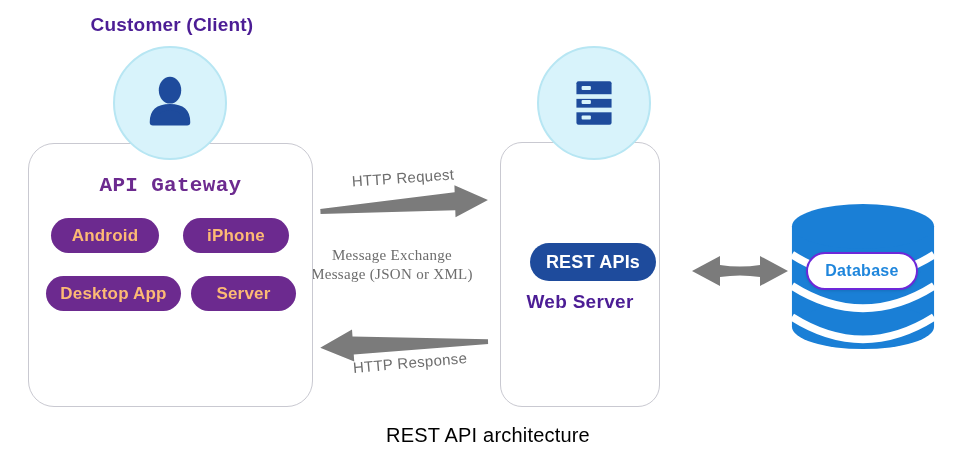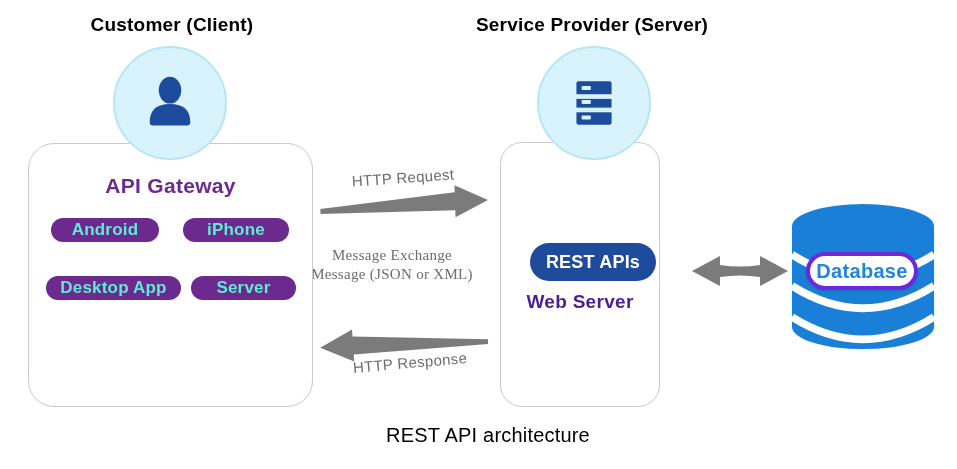--- a/index.html
+++ b/index.html
@@ -17,21 +17,21 @@
   }
 
   
   .actor-label {
     position: absolute;
     width: 260px;
     text-align: center;
     font-size: 19px;
     font-weight: bold;
     letter-spacing: 0.2px;
-    color: #000000;
+    color: #4c1d95;
   }
   .actor-label.client { left: 42px;  top: 14px; }
   .actor-label.server { left: 462px; top: 14px; }
 
   
   .avatar-circle {
     position: absolute;
     width: 114px; height: 114px;
     border-radius: 50%;
     background: #d8f3fb;
@@ -54,32 +54,33 @@
   .panel.server-panel { left: 500px; top: 142px; width: 160px; height: 265px; border-radius: 22px; }
 
   .panel-title {
     position: absolute;
     top: 30px; left: 0; width: 100%;
     text-align: center;
     font-size: 21px;
     font-weight: bold;
     letter-spacing: 0.3px;
     color: #6c2a8f;
+    font-family: Liberation Mono, monospace;
   }
 
   .pill {
     position: absolute;
     background: #6c2a8f;
     border-radius: 21px;
-    color: #5eead4;
+    color: #fdba74;
     font-size: 17px;
     font-weight: bold;
     letter-spacing: 0.2px;
     display: flex; align-items: center; justify-content: center;
-    height: 24px;
+    height: 35px;
   }
   .pill.android     { left: 22px;  top: 74px;  width: 108px; }
   .pill.iphone      { left: 154px; top: 74px;  width: 106px; }
   .pill.desktop-app { left: 17px;  top: 132px; width: 135px; }
   .pill.windows     { left: 162px; top: 132px; width: 105px; }
   .pill.web-app     { left: 89px;  top: 194px; width: 105px; }
 
   .rest-pill {
     position: absolute;
     left: 29px; top: 100px;
@@ -119,25 +120,25 @@
   .resp-arrow { left: 320px; top: 324px; transform: rotate(-4deg) scaleX(-1); }
   .dbl-arrow  { left: 690px; top: 252px; }
 
   
   .db-svg { position: absolute; left: 790px; top: 202px; }
   .db-pill {
     position: absolute;
     left: 806px; top: 252px;
     width: 112px; height: 38px;
     background: #ffffff;
-    border: 4px solid #6d28d9;
+    border: 2px solid #6d28d9;
     border-radius: 19px;
     box-shadow: 0 1px 3px rgba(0,0,0,0.12);
     color: #1f86dc;
-    font-size: 20px;
+    font-size: 16px;
     font-weight: bold;
     letter-spacing: 0.3px;
     display: flex; align-items: center; justify-content: center;
     z-index: 4;
   }
 
   
   .caption {
     position: absolute;
     left: 288px; top: 424px;
@@ -147,21 +148,20 @@
     color: #000000;
     letter-spacing: 0.2px;
   }
 </style>
 </head>
 <body>
 
 <div class="canvas">
 
   <div class="actor-label client">Customer (Client)</div>
-  <div class="actor-label server">Service Provider (Server)</div>
 
   <div class="panel client-panel">
     <div class="panel-title">API Gateway</div>
     <div class="pill android">Android</div>
     <div class="pill iphone">iPhone</div>
     <div class="pill desktop-app">Desktop App</div>
     <div class="pill windows">Server</div>
   </div>
 
   <div class="panel server-panel">

